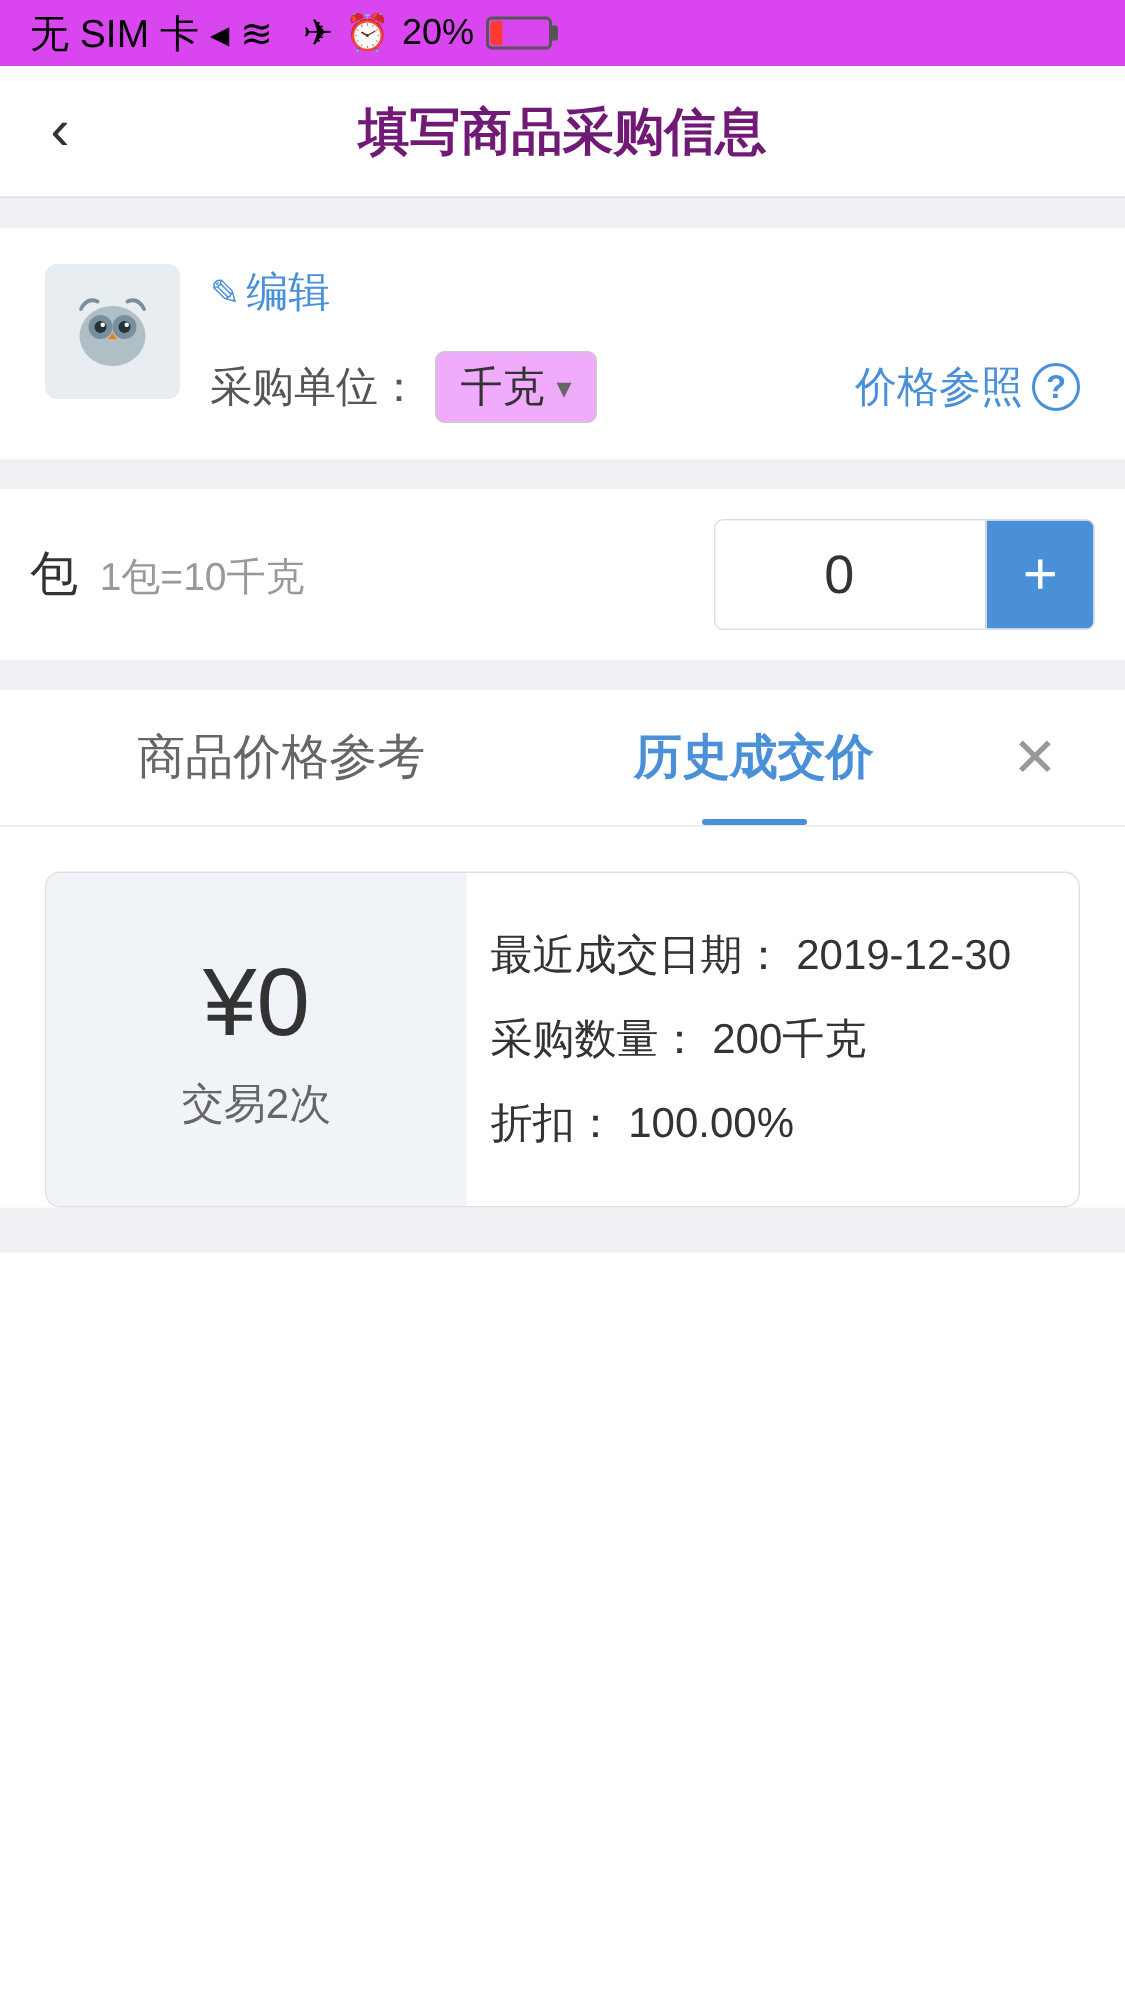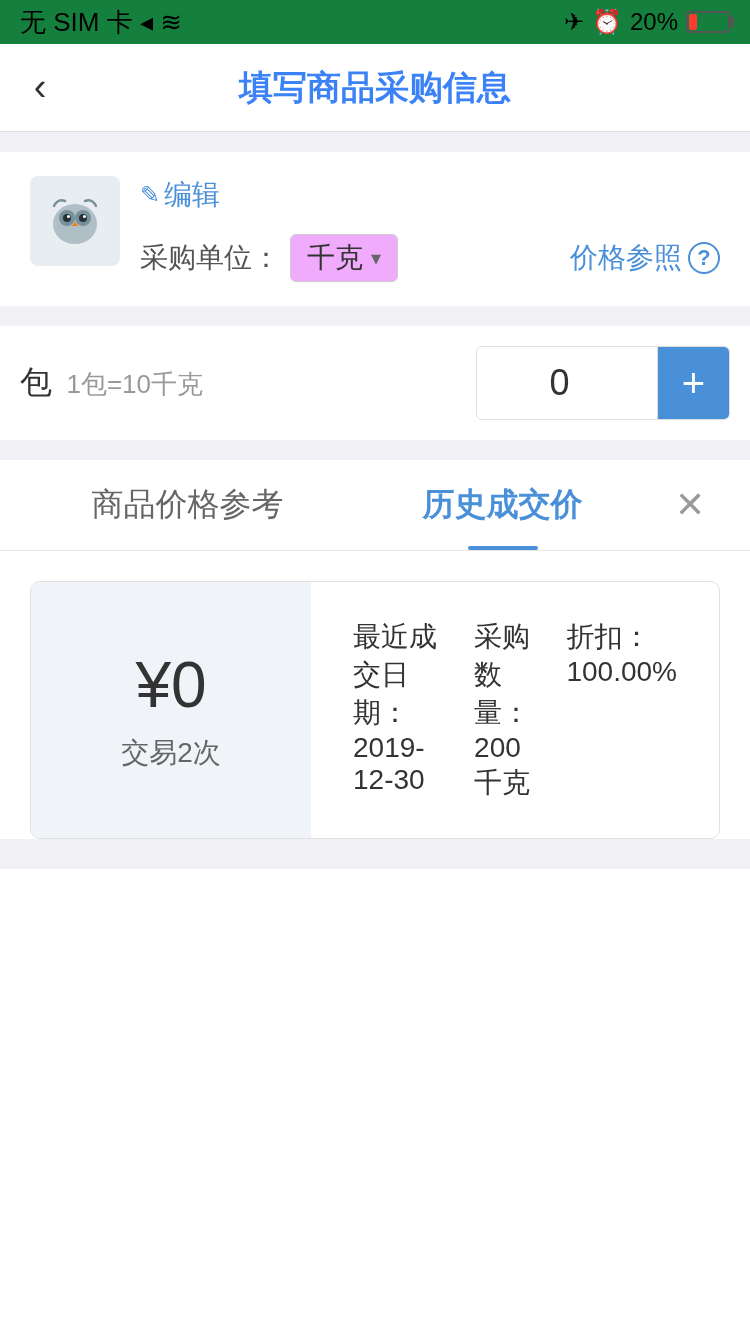--- a/index.html
+++ b/index.html
@@ -9,24 +9,23 @@
       min-height: 1334px;
       font-family: -apple-system, "PingFang SC", "Helvetica Neue", sans-serif;
       background: #f0f0f5;
       overflow-x: hidden;
     }
 
     
     .status-bar {
       width: 750px;
       height: 44px;
-      background: #15803d;
-      display: flex;
-      align-items: center;
-      justify-content: space-between;
+      background: #d946ef;
+      display: flex;
+      align-items: center;
       padding: 0 20px;
       font-size: 28px;
       font-weight: 500;
       gap: 20px;
     }
     .status-left {
       font-size: 26px;
       color: #000;
     }
     .status-center {
@@ -97,21 +96,21 @@
       font-size: 38px;
       color: #333;
       font-weight: 300;
     }
     .nav-title {
       position: absolute;
       left: 50%;
       transform: translateX(-50%);
       font-size: 34px;
       font-weight: 600;
-      color: #3b82f6;
+      color: #701a75;
     }
 
     
     .product-card {
       background: #fff;
       margin-top: 20px;
       padding: 24px 30px;
     }
     .product-header {
       display: flex;
@@ -320,23 +319,23 @@
       color: #333;
       font-weight: 400;
     }
     .price-trades {
       font-size: 28px;
       color: #666;
       margin-top: 12px;
     }
     .price-right {
       flex: 1;
-      padding: 36px 42px;
-      display: flex;
-      flex-direction: row;
+      padding: 36px 16px;
+      display: flex;
+      flex-direction: column;
       gap: 18px;
     }
     .price-detail-row {
       font-size: 28px;
       color: #333;
     }
 
     
     .bottom-space {
       height: 600px;

